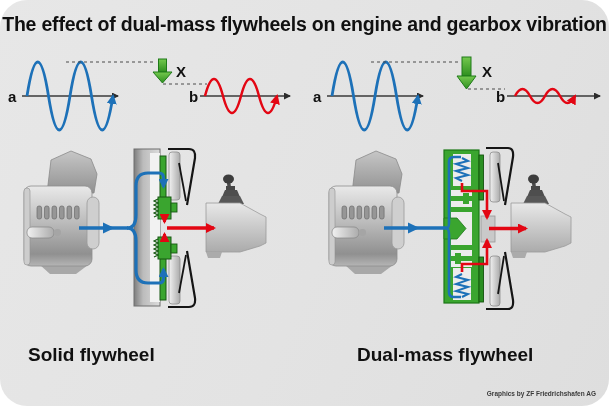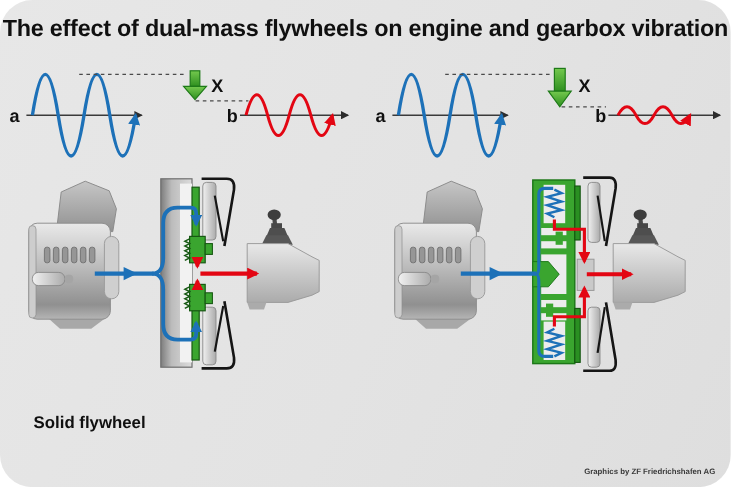--- a/index.html
+++ b/index.html
@@ -7,21 +7,21 @@
     position:relative;width:609px;height:406px;overflow:hidden;
     background:linear-gradient(115deg,#e7e7e7 0%,#e3e3e3 55%,#dedede 100%);
     font-family:"Liberation Sans",sans-serif;
     border-radius:27px;
   }
   .title{
     position:absolute;top:13px;left:0;right:0;text-align:center;
     font-size:19.5px;font-weight:bold;color:#101010;letter-spacing:-0.2px;
   }
   .caption{
-    position:absolute;top:344px;font-size:14px;font-weight:bold;color:#101010;
+    position:absolute;top:344px;font-size:19px;font-weight:bold;color:#101010;
     white-space:nowrap;
   }
   .caption.left{left:28px;}
   .caption.right{left:357px;}
   .credit{
     position:absolute;top:390px;right:13px;font-size:6.5px;font-weight:bold;color:#3a3a3a;
   }
   svg{position:absolute;top:0;left:0;}
   svg text{font-family:"Liberation Sans",sans-serif;font-weight:bold;fill:#101010;}
   .wave-label{font-size:15px;}
@@ -235,14 +235,15 @@
         <g>
           <path d="M 462,183 V 191 H 487 V 218" fill="none" stroke="#e30613" stroke-width="2.6" marker-end="url(#mRed)"></path>
           <path d="M 462,272 V 264 H 487 V 240" fill="none" stroke="#e30613" stroke-width="2.6" marker-end="url(#mRed)"></path>
           <path d="M 489,228.5 H 526" fill="none" stroke="#e30613" stroke-width="3.4" marker-end="url(#mRed)"></path>
         </g>
       </g>
     </g>
   </svg>
 
   <div class="caption left">Solid flywheel</div>
+  <div class="caption right">Dual-mass flywheel</div>
   <div class="credit">Graphics by ZF Friedrichshafen AG</div>
 </div>
 
 </body></html>

